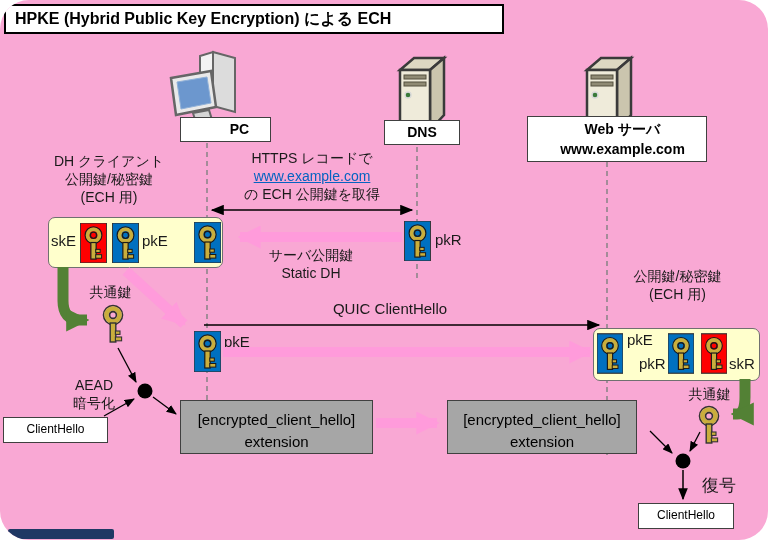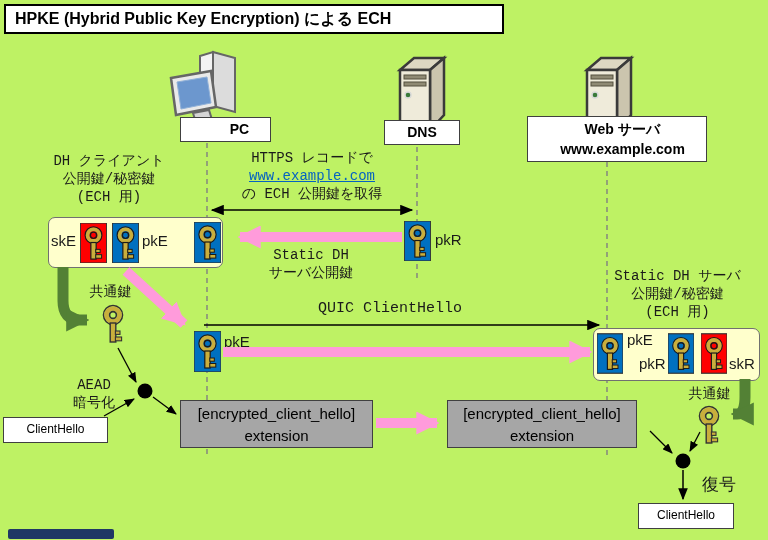--- a/index.html
+++ b/index.html
@@ -1,26 +1,26 @@
 <!DOCTYPE html>
 <html><head>
 <meta charset="utf-8">
 <style>
   html,body{margin:0;padding:0;background:#fff;}
-  .stage{position:relative;width:768px;height:540px;background:#bef264;overflow:hidden;
-         font-family:"Liberation Sans","DejaVu Sans",sans-serif;color:#1a1a1a;}
+  .stage{position:relative;width:768px;height:540px;background:#f9a8d4;overflow:hidden;
+         font-family:"Liberation Sans","DejaVu Sans",sans-serif;color:#1a1a1a;border-radius:29px;}
   .abs{position:absolute;}
-  .txt{font-size:14px;line-height:18px;text-align:center;white-space:nowrap;color:#1a1a1a;font-family:Liberation Mono, monospace;}
+  .txt{font-size:14px;line-height:18px;text-align:center;white-space:nowrap;color:#1a1a1a;}
   .title-box{border:2px solid #000;font-weight:bold;font-size:16px;line-height:26px;
              padding-left:9px;white-space:nowrap;color:#000;background:#fff;}
   .node-label{background:#fff;border:1.5px solid #404040;font-weight:bold;font-size:14px;
               text-align:center;color:#000;}
   .ybox{background:#FFFFCC;border:1.5px solid #707070;border-radius:7px;}
   .gbox{background:#A6A6A6;border:1.5px solid #404040;font-size:15px;line-height:22px;
-        text-align:center;color:#000;padding-top:2px;}
+        text-align:center;color:#000;padding-top:8px;}
   .white-box{background:#fff;border:1.5px solid #404040;font-size:12px;line-height:23px;
              text-align:center;color:#000;}
   .keylabel{font-size:15px;line-height:18px;white-space:nowrap;color:#1a1a1a;}
   .link{color:#0563C1;text-decoration:underline;}
   svg.layer{position:absolute;left:0;top:0;}
 </style>
 </head>
 <body>
 
 <div class="stage">
@@ -135,22 +135,22 @@
       <circle cx="13.5" cy="12.5" r="6" fill="none" stroke="#C9AE3C" stroke-width="4"></circle>
       <circle cx="13.5" cy="12.5" r="3.2" fill="none" stroke="#1a1a1a" stroke-width="1.4"></circle>
       <rect x="10.8" y="20" width="5.4" height="17" fill="#C9AE3C" stroke="#1a1a1a" stroke-width="1.2"></rect>
       <rect x="15.8" y="27" width="4.5" height="3.2" fill="#C9AE3C" stroke="#1a1a1a" stroke-width="1"></rect>
       <rect x="15.8" y="32.5" width="6" height="3.6" fill="#C9AE3C" stroke="#1a1a1a" stroke-width="1"></rect>
     </svg>
   </div>
   <div class="abs keylabel" style="left:435px;top:231px;">pkR</div>
 
   <div class="abs txt" style="left:252px;top:246px;width:118px;">
+    <div>サーバ公開鍵</div>
     <div>Static DH</div>
-    <div>サーバ公開鍵</div>
   </div>
 
   <div class="abs txt" style="left:82px;top:283px;width:57px;">共通鍵</div>
   <div class="abs" style="left:100px;top:302px;">
     <svg width="26" height="44" viewBox="0 0 26 44">
       <circle cx="13" cy="13" r="9.5" fill="none" stroke="#333" stroke-width="1.6"></circle>
       <circle cx="13" cy="13" r="6.5" fill="none" stroke="#C9AE3C" stroke-width="4.5"></circle>
       <circle cx="13" cy="13" r="3.4" fill="none" stroke="#333" stroke-width="1.6"></circle>
       <rect x="10.2" y="21" width="5.6" height="19" fill="#C9AE3C" stroke="#333" stroke-width="1.4"></rect>
       <rect x="15.4" y="29" width="4.6" height="3.4" fill="#C9AE3C" stroke="#333" stroke-width="1.1"></rect>
@@ -174,21 +174,20 @@
       <rect x="10.8" y="20" width="5.4" height="17" fill="#C9AE3C" stroke="#1a1a1a" stroke-width="1.2"></rect>
       <rect x="15.8" y="27" width="4.5" height="3.2" fill="#C9AE3C" stroke="#1a1a1a" stroke-width="1"></rect>
       <rect x="15.8" y="32.5" width="6" height="3.6" fill="#C9AE3C" stroke="#1a1a1a" stroke-width="1"></rect>
     </svg>
   </div>
   <div class="abs keylabel" style="left:224px;top:333px;">pkE</div>
 
   <div class="abs txt" style="left:310px;top:300px;width:160px;font-size:15px;">QUIC ClientHello</div>
 
   <div class="abs txt" style="left:600px;top:267px;width:155px;">
-    <div>Static DH サーバ</div>
     <div>公開鍵/秘密鍵</div>
     <div>(ECH 用)</div>
   </div>
 
   <div class="abs ybox" style="left:593px;top:328px;width:165px;height:51px;"></div>
   <div class="abs" style="left:597px;top:333px;">
     <svg width="26" height="41" viewBox="0 0 27 41">
       <rect width="27" height="41" fill="#0070C0" stroke="#333" stroke-width="1.2"></rect>
       <circle cx="13.5" cy="12.5" r="8.5" fill="none" stroke="#1a1a1a" stroke-width="1.4"></circle>
       <circle cx="13.5" cy="12.5" r="6" fill="none" stroke="#C9AE3C" stroke-width="4"></circle>

